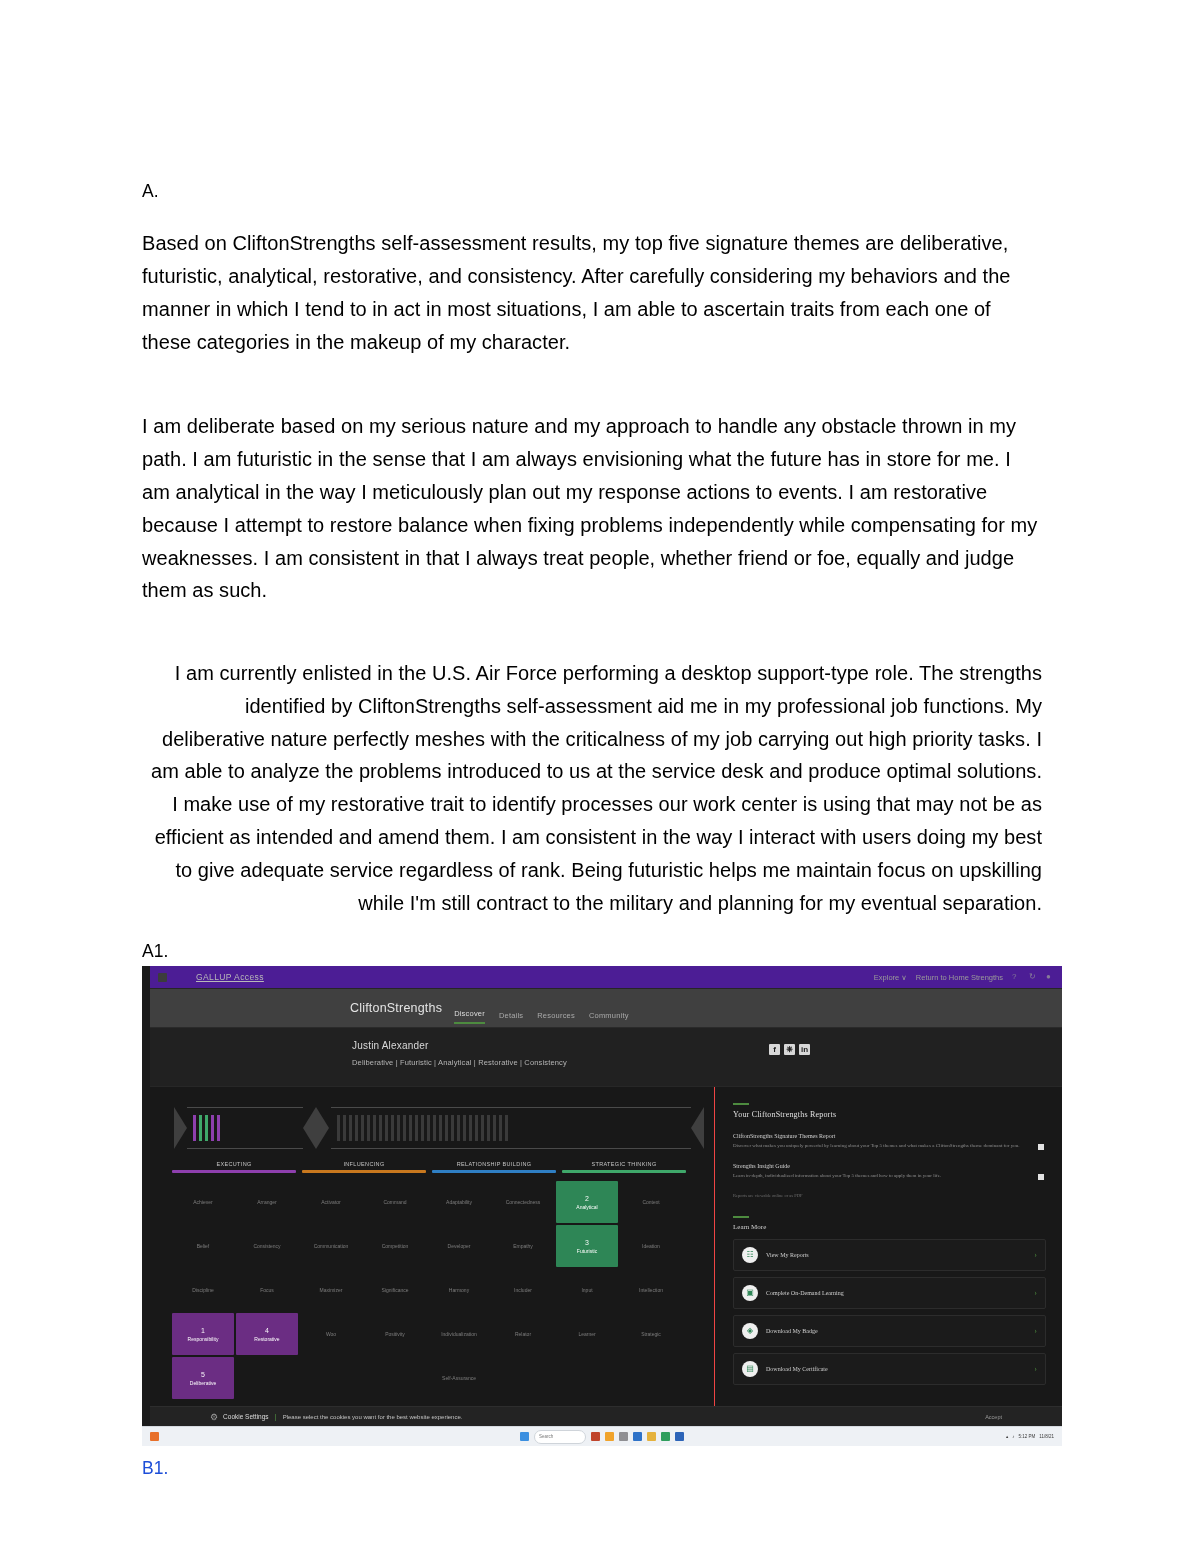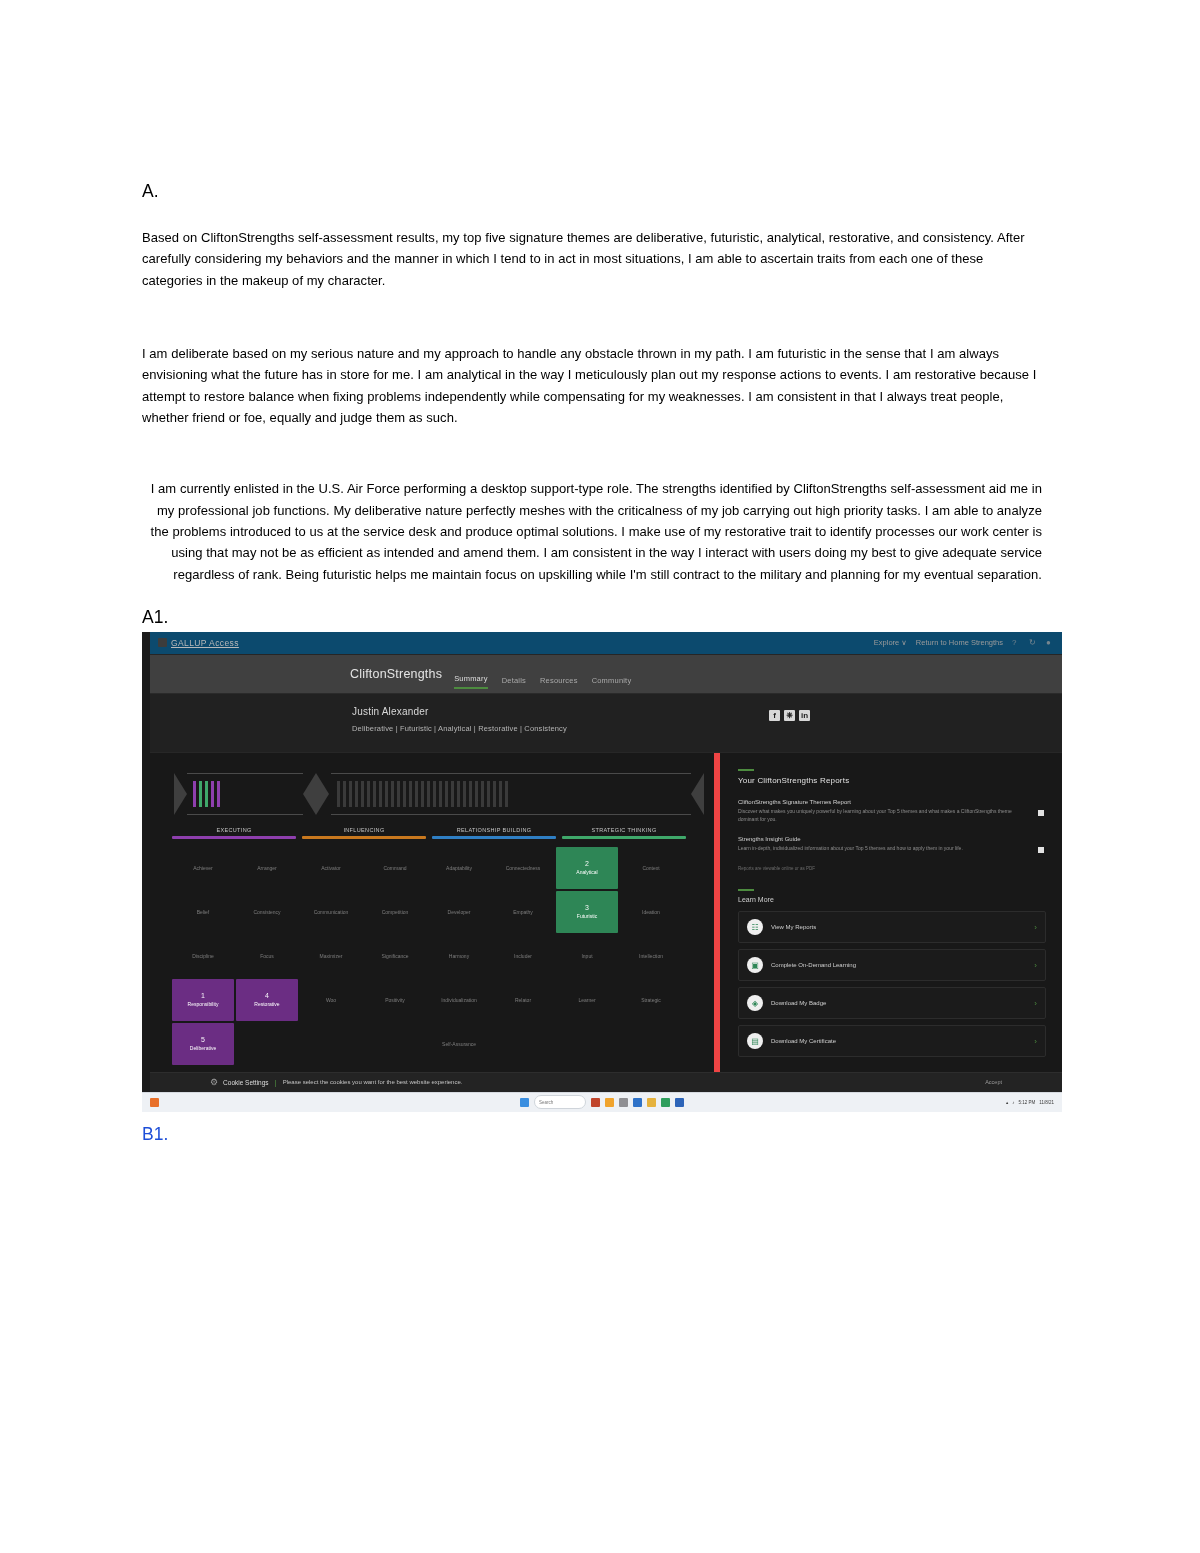--- a/index.html
+++ b/index.html
@@ -25,21 +25,21 @@
     width: 900px;
   }
   .section-label {
     font-size: 17.5px;
     color: #000000;
     line-height: 1.55;
     margin: 0 0 22px 0;
     letter-spacing: 0.1px;
   }
   .para {
-    font-size: 13px;
+    font-size: 20px;
     color: #000000;
     line-height: 1.64;
     margin: 0 0 22px 0;
     text-align: left;
     letter-spacing: 0.05px;
   }
   .para.spaced-top { margin-top: 52px; }
   .para.spaced-top2 { margin-top: 50px; text-align: right; }
   .label-a1 {
     font-size: 17.5px;
@@ -66,25 +66,26 @@
     left: 8px; top: 0;
     width: 912px;
     height: 460px;
     background: #1d1d1d;
     overflow: hidden;
   }
   
   .gallup-bar {
     position: relative;
     height: 22px;
-    background: #0c4a6e;
+    background: #4c1d95;
     border-bottom: 1px solid #262626;
     display: flex;
     align-items: center;
     padding: 0 8px;
+    gap: 25px;
   }
   .gallup-logo {
     font-size: 8.5px;
     color: #b9b9b9;
     letter-spacing: 0.4px;
     text-decoration: underline;
     filter: blur(0.45px);
   }
   .gallup-dot {
     width: 9px; height: 9px;
@@ -192,21 +193,22 @@
     background: #181818;
   }
   .left-pane {
     width: 540px;
     position: relative;
     padding: 16px 10px 0 14px;
   }
   .right-pane {
     flex: 1;
     padding: 16px 16px 0 18px;
-    border-left: 6px solid #ef4444;
+    border-left: 1px solid #ef4444;
+    font-family: Liberation Serif, serif;
   }
 
   
   .dna {
     position: relative;
     height: 42px;
     margin: 4px 0 12px 10px;
     display: flex;
     align-items: center;
   }
@@ -443,21 +445,21 @@
             <span>Return to Home Strengths</span>
             <span class="gb-icon">?</span>
             <span class="gb-icon">↻</span>
             <span class="gb-icon">●</span>
           </div>
         </div>
 
         <div class="cs-nav">
           <span class="cs-brand">CliftonStrengths</span>
           <div class="cs-links">
-            <span class="cs-link active">Summary</span>
+            <span class="cs-link active">Discover</span>
             <span class="cs-link">Details</span>
             <span class="cs-link">Resources</span>
             <span class="cs-link">Community</span>
           </div>
         </div>
 
         <div class="profile">
           <div class="profile-name">Justin Alexander</div>
           <div class="profile-sub">Deliberative | Futuristic | Analytical | Restorative | Consistency</div>
           <div class="social">

